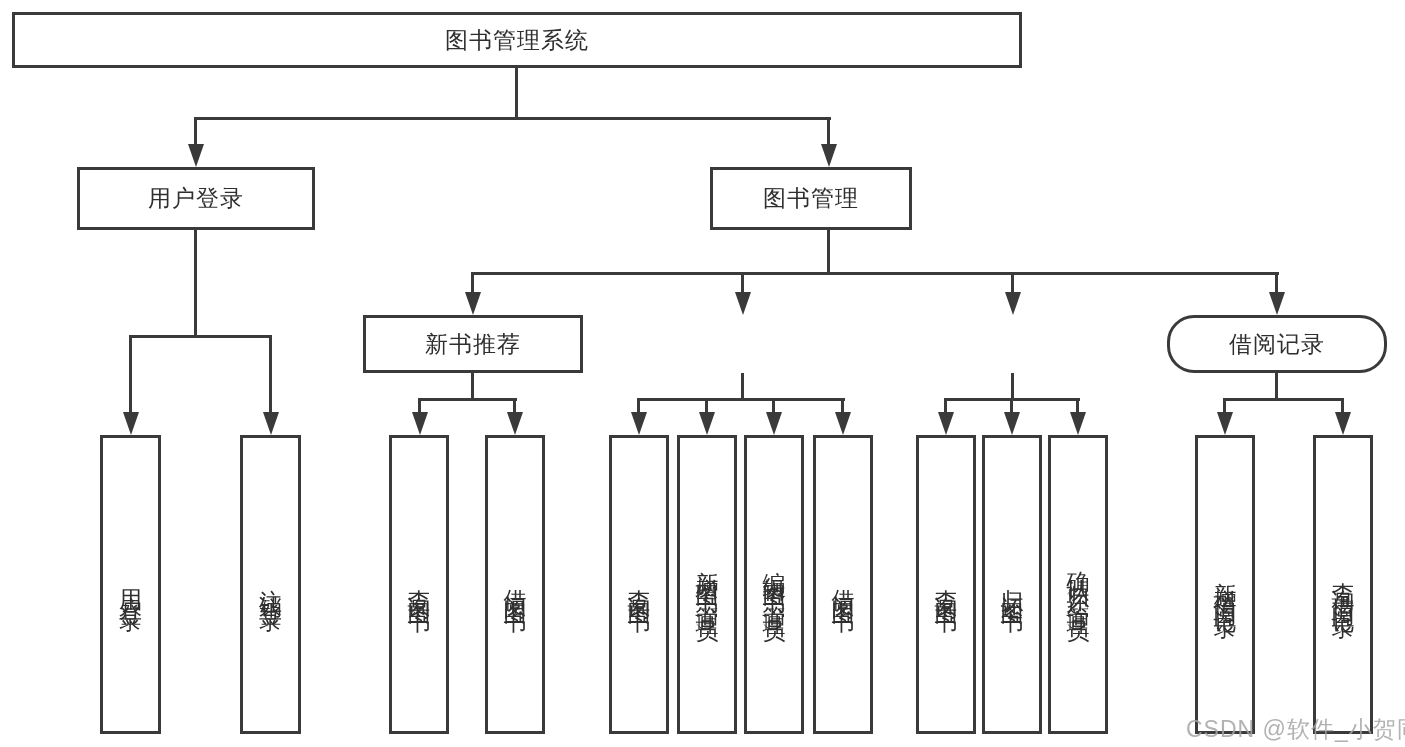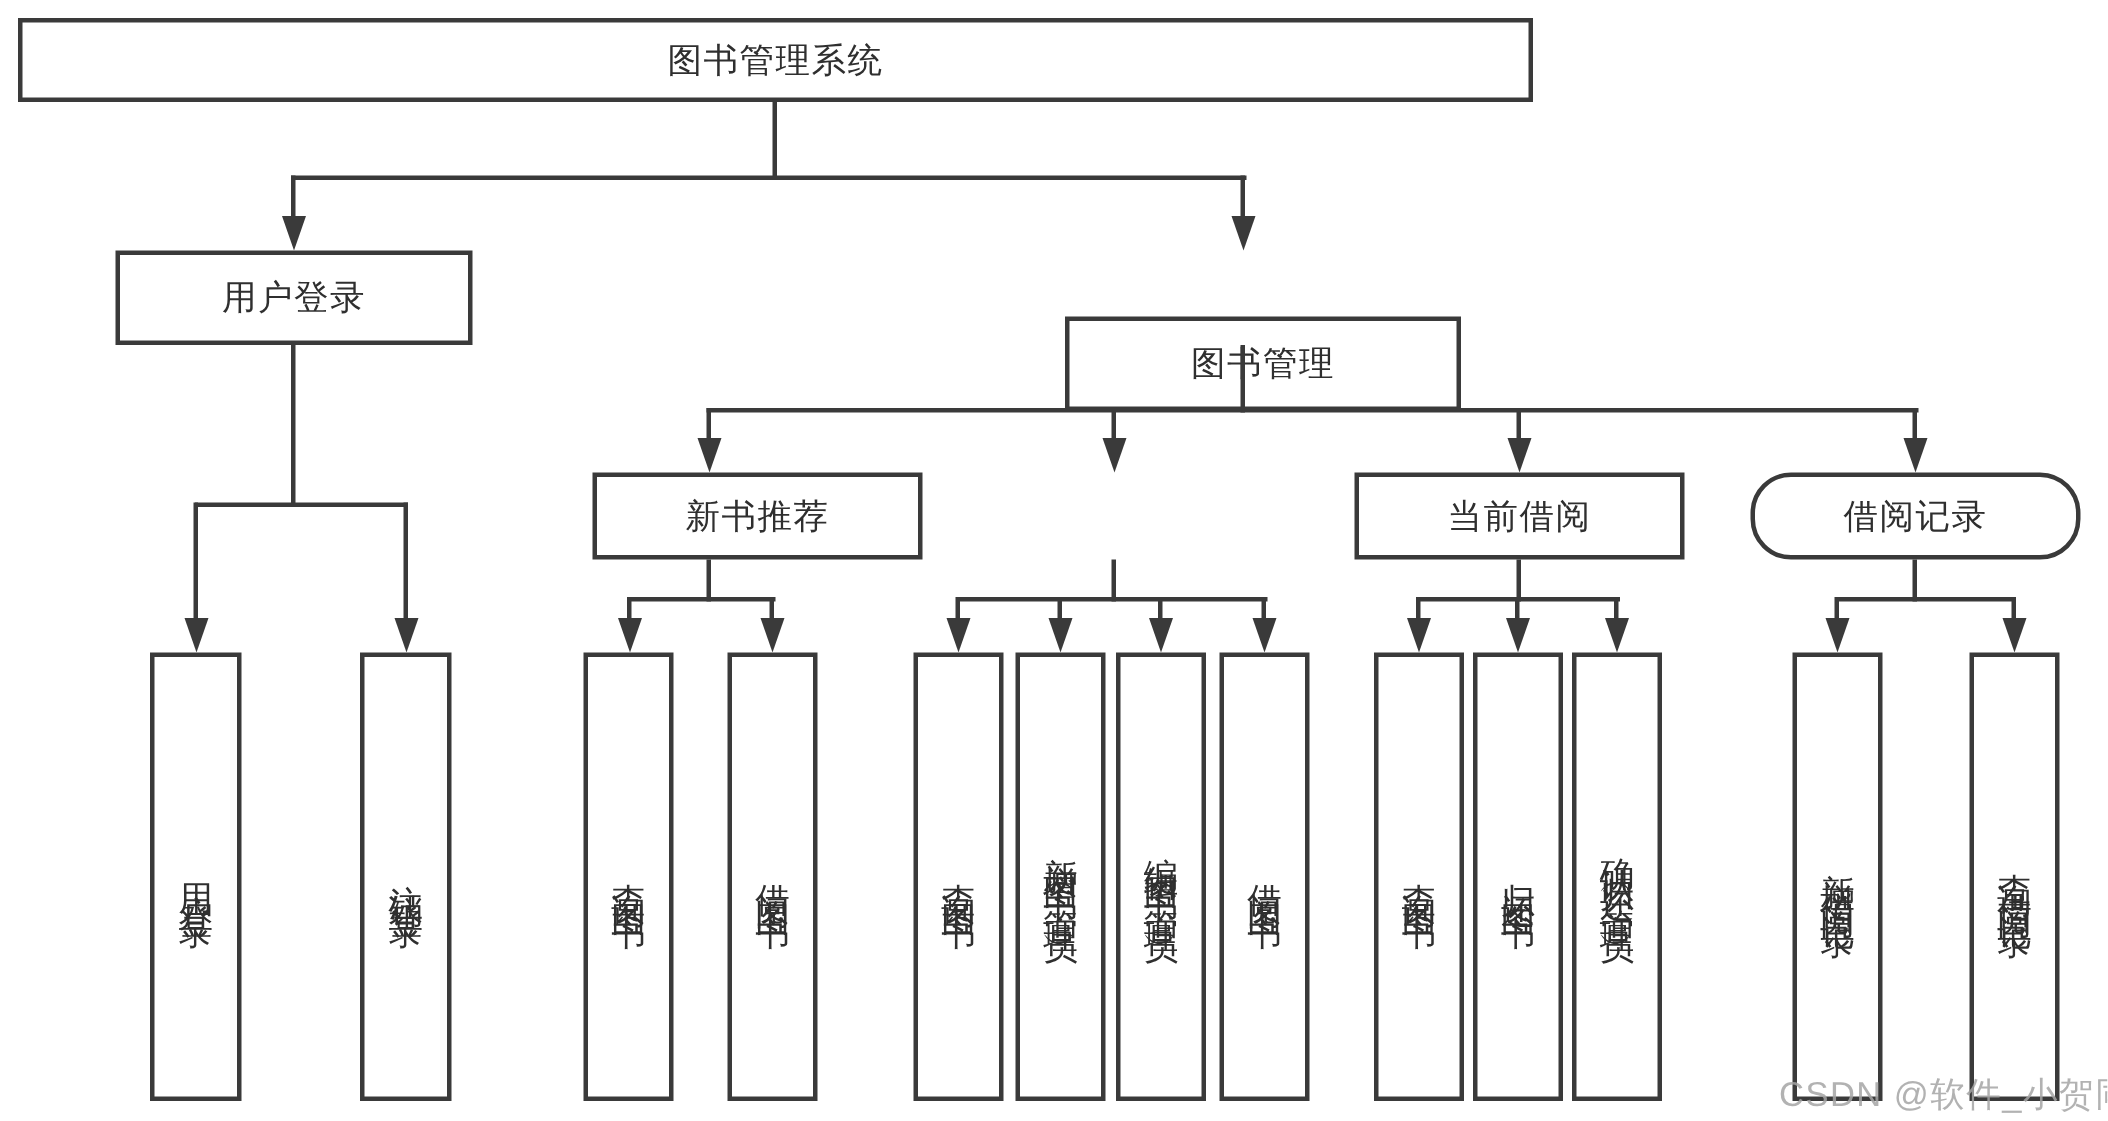--- a/index.html
+++ b/index.html
@@ -42,21 +42,21 @@
   <div class="vline" style="left:515px; top:68px; width:3px; height:51px;"></div>
   <div class="hline" style="left:194px; top:117px; width:637px; height:3px;"></div>
   <div class="vline" style="left:194px; top:117px; width:3px; height:32px;"></div>
   <div class="arrow" style="left:188px; top:144px;"></div>
   <div class="vline" style="left:827px; top:117px; width:3px; height:32px;"></div>
   <div class="arrow" style="left:821px; top:144px;"></div>
 
   <div class="box hbox" style="left:77px; top:167px; width:238px; height:63px;">
     <span>用户登录</span>
   </div>
-  <div class="box hbox" style="left:710px; top:167px; width:264px; height:63px;margin-top:44px;">
+  <div class="box hbox" style="left:710px; top:167px; width:202px; height:63px;">
     <span>图书管理</span>
   </div>
 
   <div class="vline" style="left:194px; top:230px; width:3px; height:107px;"></div>
   <div class="hline" style="left:130px; top:335px; width:142px; height:3px;"></div>
   <div class="vline" style="left:129px; top:335px; width:3px; height:80px;"></div>
   <div class="arrow" style="left:123px; top:412px;"></div>
   <div class="vline" style="left:269px; top:335px; width:3px; height:80px;"></div>
   <div class="arrow" style="left:263px; top:412px;"></div>
 
@@ -64,25 +64,22 @@
   <div class="hline" style="left:471px; top:272px; width:808px; height:3px;"></div>
   <div class="vline" style="left:471px; top:272px; width:3px; height:24px;"></div>
   <div class="arrow" style="left:465px; top:292px;"></div>
   <div class="vline" style="left:741px; top:272px; width:3px; height:24px;"></div>
   <div class="arrow" style="left:735px; top:292px;"></div>
   <div class="vline" style="left:1011px; top:272px; width:3px; height:24px;"></div>
   <div class="arrow" style="left:1005px; top:292px;"></div>
   <div class="vline" style="left:1275px; top:272px; width:3px; height:24px;"></div>
   <div class="arrow" style="left:1269px; top:292px;"></div>
 
-  <div class="box hbox" style="left:363px; top:315px; width:220px; height:58px;margin-left:32px;">
+  <div class="box hbox" style="left:363px; top:315px; width:220px; height:58px;">
     <span>新书推荐</span>
-  </div>
-  <div class="box hbox" style="left:903px; top:315px; width:220px; height:58px;">
-    <span>当前借阅</span>
   </div>
   <div class="box hbox" style="left:1167px; top:315px; width:220px; height:58px;border-radius:27px;">
     <span>借阅记录</span>
   </div>
 
   <div class="vline" style="left:471px; top:373px; width:3px; height:28px;"></div>
   <div class="hline" style="left:419px; top:398px; width:98px; height:3px;"></div>
   <div class="vline" style="left:418px; top:398px; width:3px; height:18px;"></div>
   <div class="arrow" style="left:412px; top:412px;"></div>
   <div class="vline" style="left:513px; top:398px; width:3px; height:18px;"></div>

